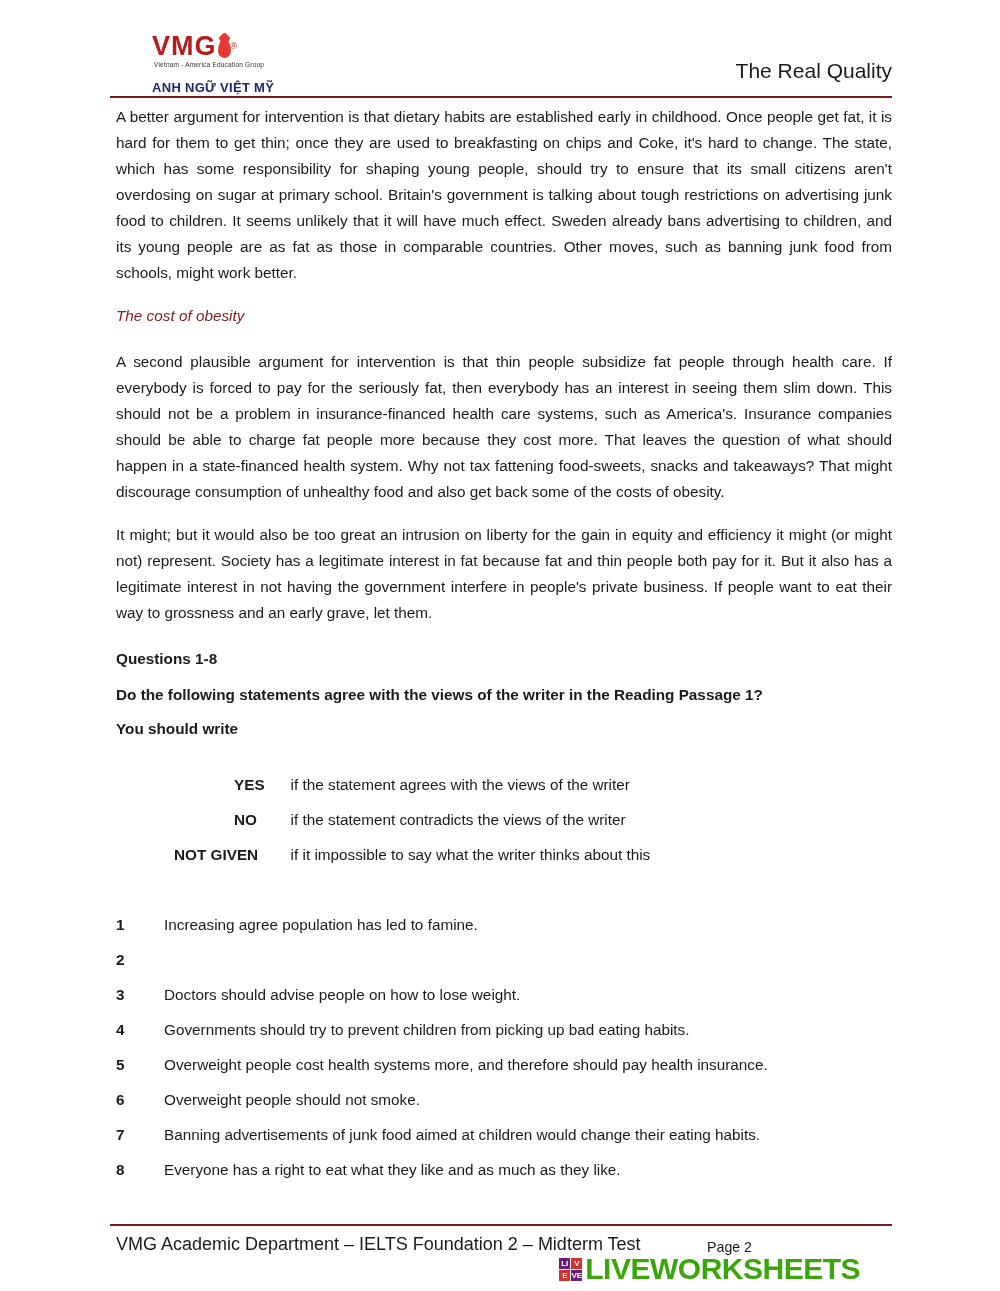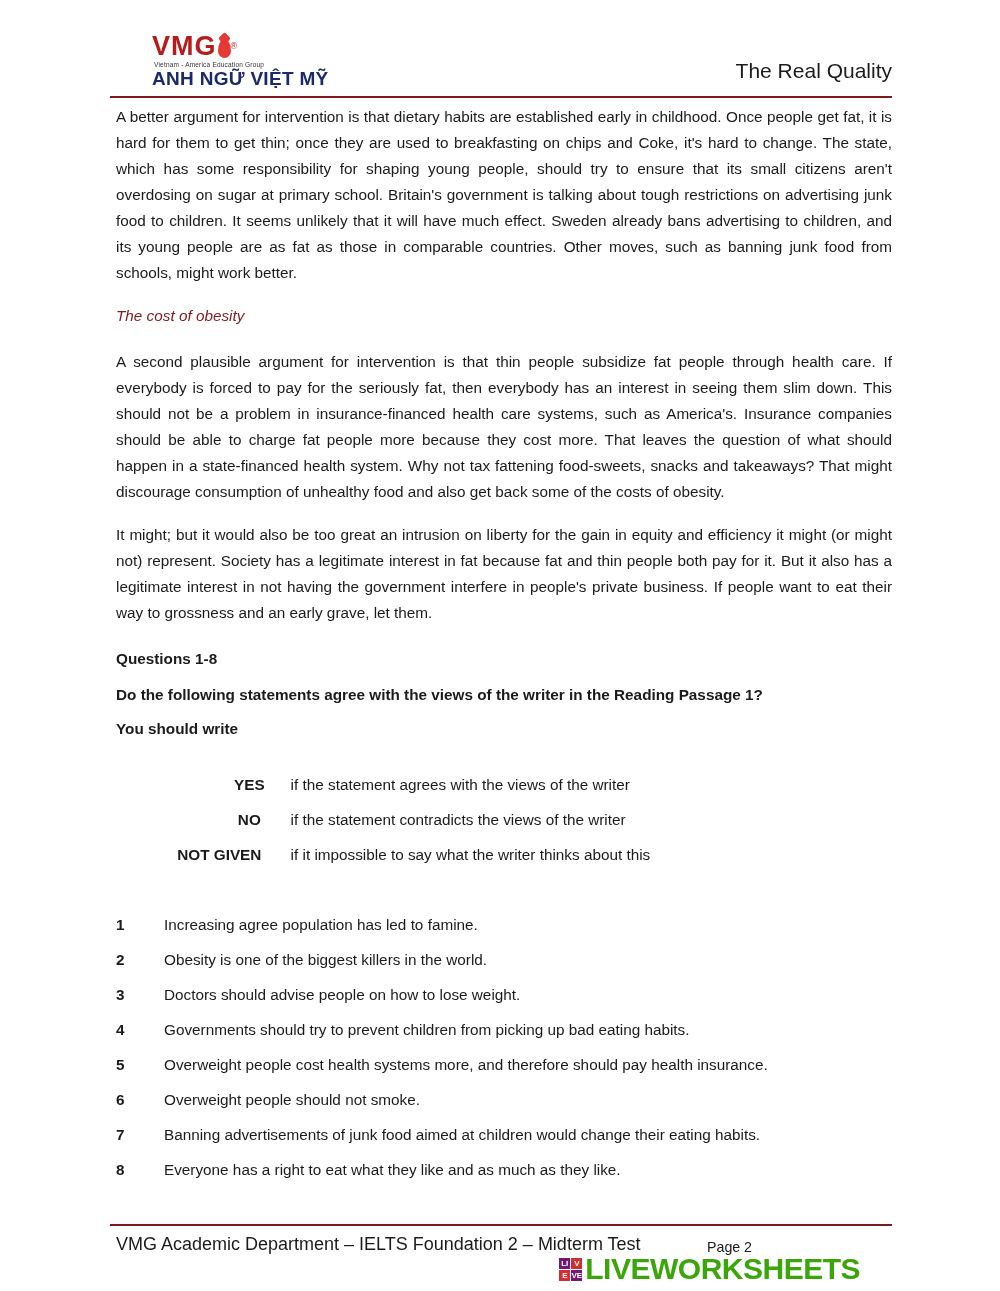--- a/index.html
+++ b/index.html
@@ -77,24 +77,24 @@
   .logo-sub {
     font-size: 6.5px;
     color: #333;
     letter-spacing: 0.2px;
     margin-top: 1px;
     margin-left: 2px;
   }
   .logo-vn {
     font-family: "Liberation Sans", sans-serif;
     font-weight: bold;
-    font-size: 19px;
+    font-size: 13px;
     color: #1a2a6c;
     letter-spacing: 0.3px;
-    margin-top: 0;
+    margin-top: 12px;
   }
   .header-right {
     position: absolute;
     right: 108px;
     top: 33px;
     font-size: 21px;
     color: #1b1b1b;
   }
   .header-rule {
     position: absolute;
@@ -152,21 +152,21 @@
     font-size: 15.3px;
     line-height: 26px;
     padding: 0 0 9px 0;
     vertical-align: top;
     color: #1b1b1b;
   }
   .key-table td.key {
     font-weight: bold;
     white-space: nowrap;
     padding-right: 26px;
-    text-align: center;
+    text-align: left;
   }
   .key-table td.key.indent1 { padding-left: 60px; }
   .key-table td.key.indent2 { padding-left: 60px; }
   .key-table td.key.indent0 { padding-left: 0; }
 
   
   .statements {
     margin-top: 36px;
   }
   .stmt {
@@ -293,21 +293,20 @@
     </tbody>
       </table>
 
     <div class="statements">
       <div class="stmt">
         <div class="stmt-num">1</div>
         <div class="stmt-text">Increasing agree population has led to famine.</div>
       </div>
       <div class="stmt">
         <div class="stmt-num">2</div>
-        <div class="stmt-text">Obesity is one of the biggest killers in the world.</div>
       </div>
       <div class="stmt">
         <div class="stmt-num">3</div>
         <div class="stmt-text">Doctors should advise people on how to lose weight.</div>
       </div>
       <div class="stmt">
         <div class="stmt-num">4</div>
         <div class="stmt-text">Governments should try to prevent children from picking up bad eating habits.</div>
       </div>
       <div class="stmt">

